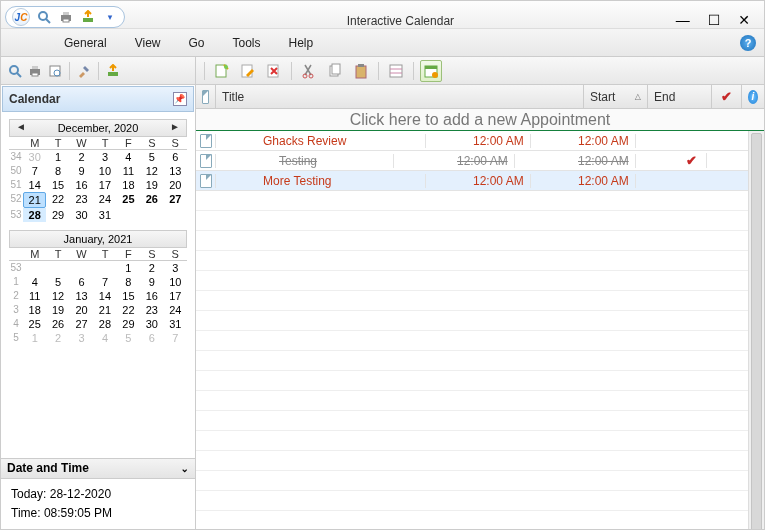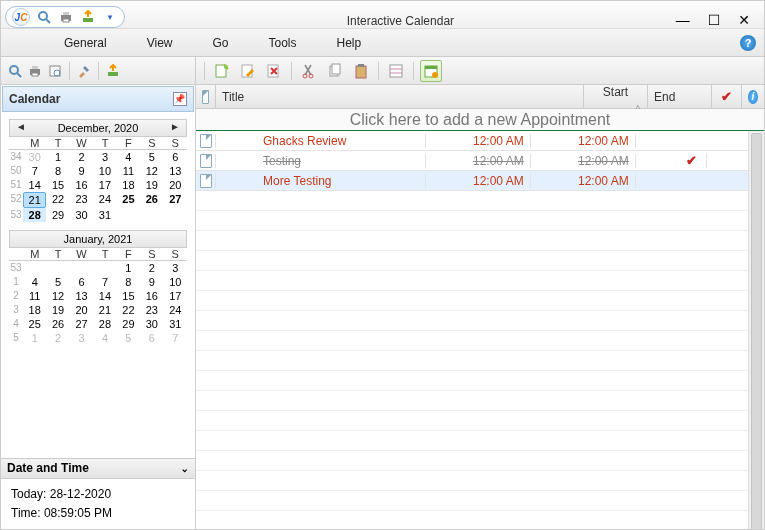--- a/index.html
+++ b/index.html
@@ -7,21 +7,21 @@
   .titlebar { height: 28px; display: flex; align-items: flex-end; background: linear-gradient(#fdfdfd,#f0f0f0); border-bottom: 1px solid #ddd; }
   .qat { display:flex; align-items:center; margin-left:4px; background:#fff; border:1px solid #a8c3de; border-radius:12px; padding:2px 6px; gap:6px; height:22px;}
   .qat .logo { width:18px; height:18px; border-radius:50%; background:linear-gradient(#fff,#e8f1fb); border:1px solid #bcd; display:flex; align-items:center; justify-content:center;}
   .qat .logo span { font-size:10px; font-weight:bold; font-style:italic;}
   .qat .logo .j{color:#26c;}
   .qat .logo .c{color:#e70;}
   .ic { width:16px; height:16px; display:inline-flex; align-items:center; justify-content:center; }
   .title-text { flex:1; text-align:center; font-size:12px; color:#333;}
   .winbtns { display:flex; gap:18px; margin-right:14px;}
   .winbtns span { font-size:14px; cursor:default;}
-  .menubar { height:28px; display:flex; align-items:center; background:linear-gradient(#f5f5f5,#e8e8e8); border-bottom:1px solid #ccc; padding-left:50px; gap:14px; position:relative;}
+  .menubar { height:28px; display:flex; align-items:center; background:linear-gradient(#f5f5f5,#e8e8e8); border-bottom:1px solid #ccc; padding-left:50px; gap:2px; position:relative;}
   .menubar .mitem { padding:4px 12px; border:1px solid transparent; border-radius:3px; font-size:12px; color:#222;}
   .menubar .help { position:absolute; right:8px; top:6px; width:16px; height:16px; border-radius:50%; background:radial-gradient(#5db0f0,#1b6fb8); color:#fff; font-size:11px; font-weight:bold; display:flex; align-items:center; justify-content:center;}
   .content { display:flex; height: calc(530px - 28px - 28px - 2px);}
   .sidebar { width:195px; border-right:1px solid #ccc; display:flex; flex-direction:column; background:#fff;}
   .sbtb { height:28px; background:linear-gradient(#f8f8f8,#e8e8e8); border-bottom:1px solid #ccc; display:flex; align-items:center; gap:4px; padding:0 6px;}
   .sbtb .sep { width:1px; height:18px; background:#ccc; margin:0 2px;}
   .panelhdr { height:22px; background:linear-gradient(#eaf3fd,#cfe3f7); border:1px solid #a9c4de; display:flex; align-items:center; padding:12px 6px; font-weight:bold; color:#333; font-size:12px; justify-content:space-between; margin:1px;}
   .pin { width:14px; height:14px; border:1px solid #88a; background:#fff; font-size:9px; display:flex; align-items:center; justify-content:center;}
   .calarea { flex:1; overflow:hidden; padding:6px 8px 0 8px;}
   .monthblock { margin-bottom:8px;}
@@ -43,37 +43,37 @@
   .dtbody { padding:6px 10px; line-height:1.6; font-size:12px;}
   .main { flex:1; display:flex; flex-direction:column;}
   .mtb { height:28px; background:linear-gradient(#f8f8f8,#e8e8e8); border-bottom:1px solid #ccc; display:flex; align-items:center; gap:4px; padding:0 6px;}
   .mtb .sep{ width:1px; height:18px; background:#ccc; margin:0 2px;}
   .mtb .btn { width:22px; height:22px; border:1px solid transparent; border-radius:2px; display:flex; align-items:center; justify-content:center;}
   .mtb .btn.hl { border:1px solid #9cc07a; background:linear-gradient(#f2fae8,#dff0c8);}
   .gridhdr { height:24px; background:linear-gradient(#f6f6f6,#e5e5e5); border-bottom:1px solid #ccc; display:flex; align-items:stretch; font-size:12px; color:#333;}
   .gh-cell { border-right:1px solid #ccc; display:flex; align-items:center; padding:0 6px; gap:4px;}
   .gh-ic { width:20px; flex:0 0 20px;}
   .gh-title { flex:1;}
-  .gh-start { width:64px;flex-direction:column;}
+  .gh-start { width:64px;}
   .gh-end { width:64px;}
   .gh-chk { width:30px; justify-content:center;}
   .gh-info { width:22px; justify-content:center; border-right:none;}
   .sortarrow{ font-size:8px; color:#777; margin-left:auto;}
   .addrow { height:22px; text-align:center; color:#777; background:#fafafa; border-bottom:1px solid #15803d; font-size:16px; line-height:22px;}
   .rows { flex:1; overflow:auto; background:
      repeating-linear-gradient(to bottom, #fff 0, #fff 19px, #eee 19px, #eee 20px);
      position:relative;}
   .row { display:flex; height:20px; border-bottom:1px solid #e3e3e3; align-items:center; font-size:12px; background:#fff;gap:41px;}
   .row.sel { background:#e4f0fd;}
   .row .c-ic{ width:20px; display:flex; justify-content:center; border-right:1px solid #e3e3e3;}
   .row .c-title{ flex:1; padding:0 6px; border-right:1px solid #e3e3e3; color:#c63a1a;}
   .row .c-start, .row .c-end{ width:64px; padding:0 6px; border-right:1px solid #e3e3e3; color:#c63a1a;}
   .row .c-chk{ width:30px; display:flex; justify-content:center; border-right:1px solid #e3e3e3;}
   .row .c-info{ width:16px;}
-  .row.done .c-title, .row.done .c-start, .row.done .c-end { color:#888; text-decoration:line-through;}
+  .row.done .c-title, .row.done .c-start, .row.done .c-end { color:#888; text-decoration:line-through;margin-left:16px;}
   svg { display:block;}
   .scrollbar { position:absolute; right:0; top:0; bottom:0; width:16px; background:#f0f0f0; border-left:1px solid #ddd;}
   .scrollbar .thumb{ position:absolute; left:2px; right:2px; top:2px; height:100%; background:#d8d8d8; border:1px solid #c4c4c4; border-radius:2px;}
   .docicon { width:12px; height:14px; background:#fff; border:1px solid #8ab; border-radius:1px; position:relative;}
   .docicon:before{content:""; position:absolute; right:-1px; top:-1px; border:3px solid transparent; border-left-color:#8ab; border-top-color:#8ab;}
   .checkred { color:#c62828; font-size:13px; font-weight:bold;}
   .info-i { width:14px; height:14px; border-radius:50%; background:radial-gradient(#6ec0ff,#1c7fd4); color:#fff; font-size:10px; font-weight:bold; display:flex; align-items:center; justify-content:center; font-style:italic;}
 </style>
 </head>
 <body>

